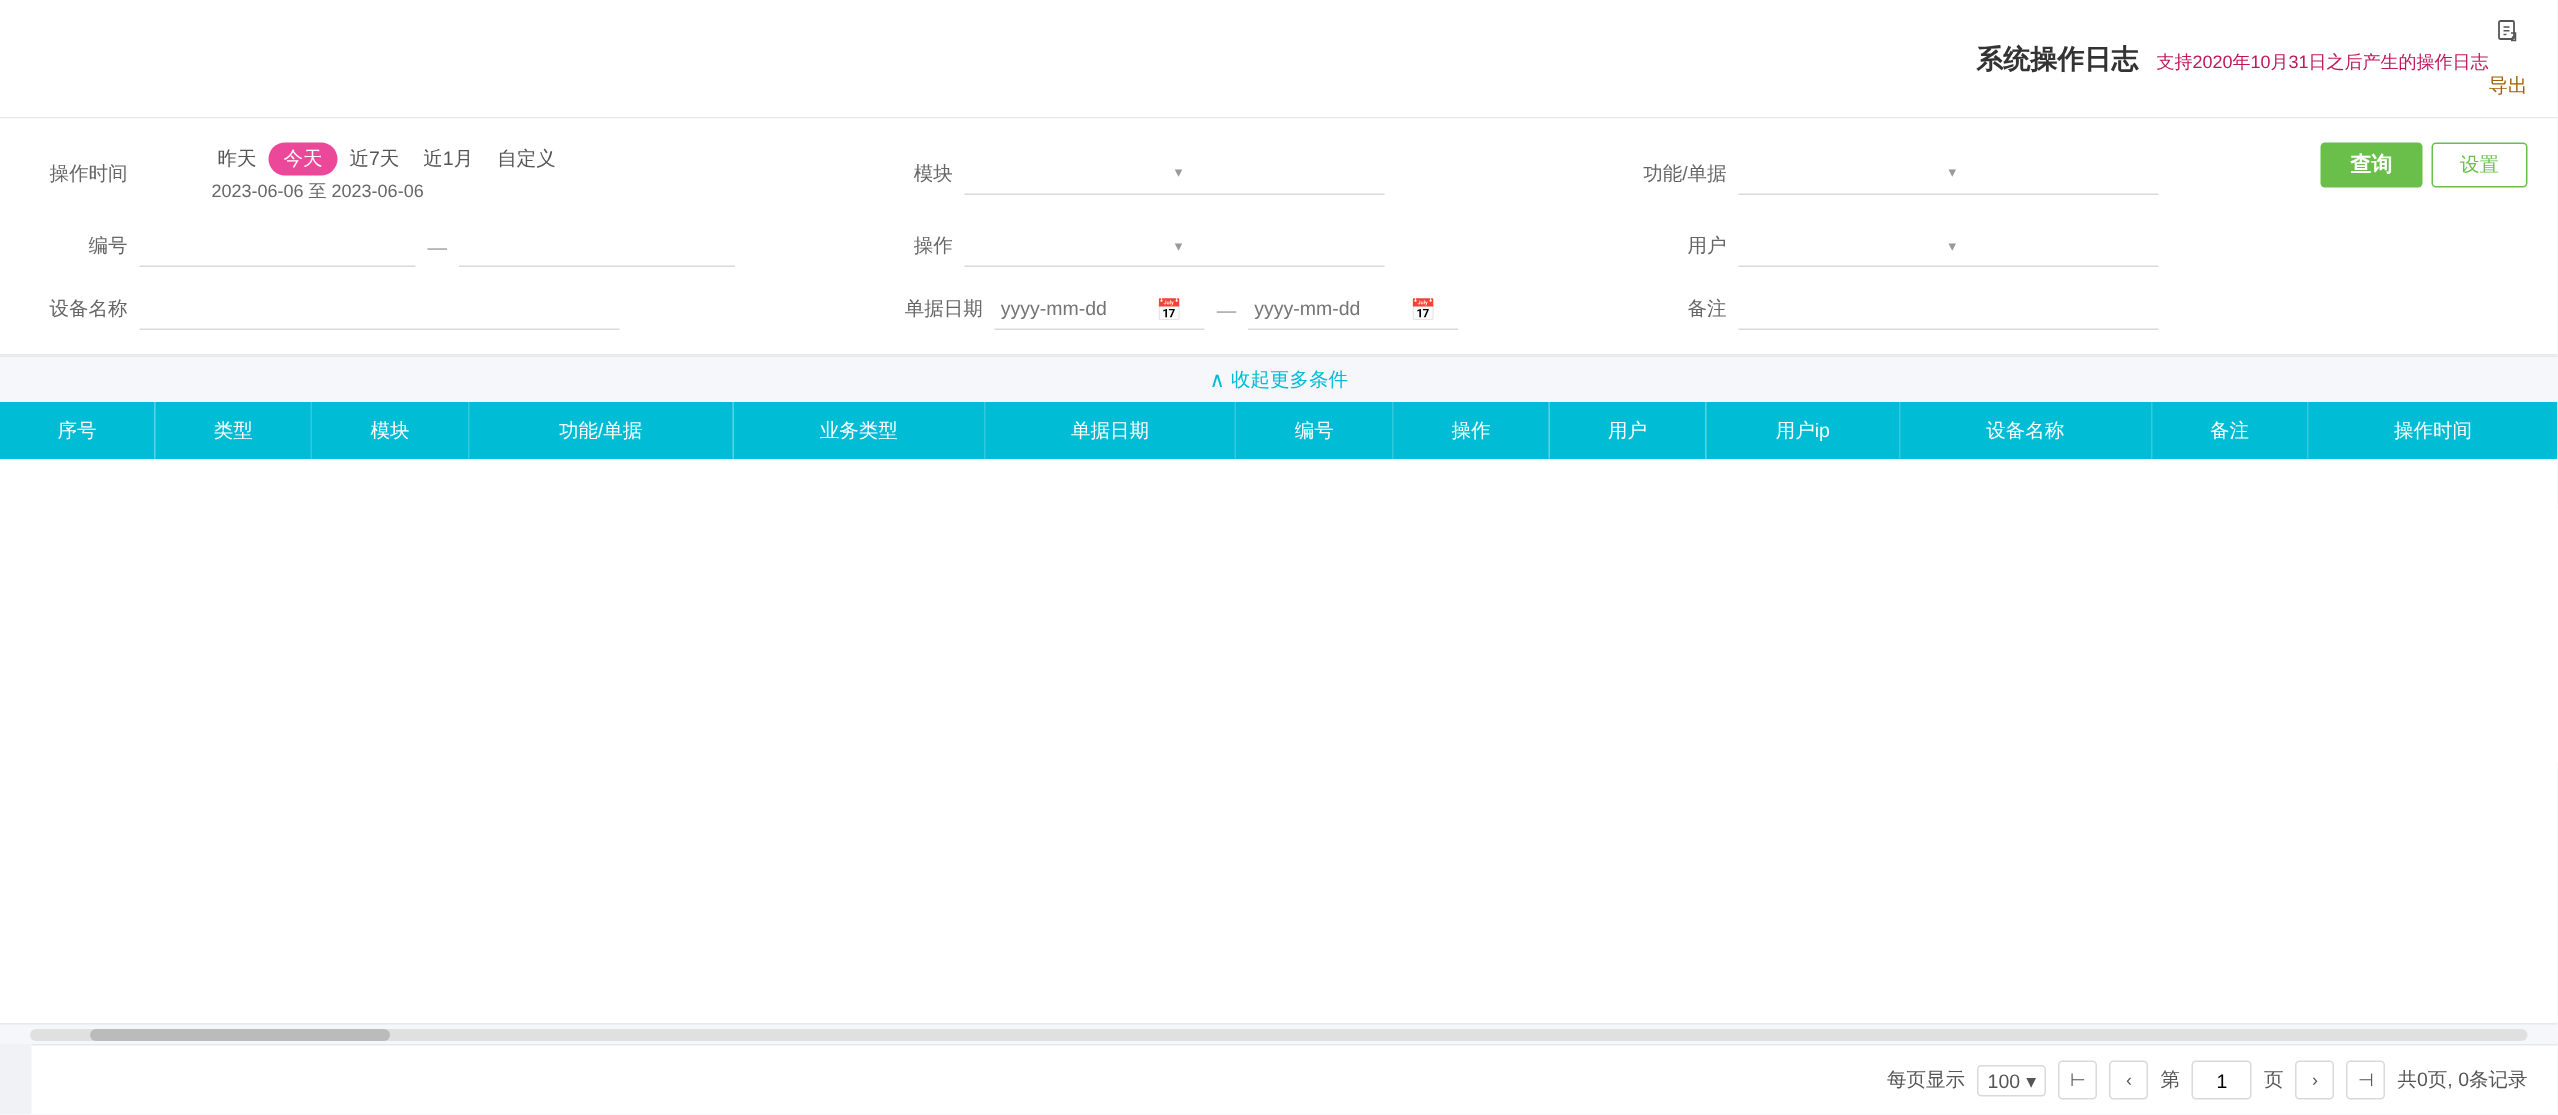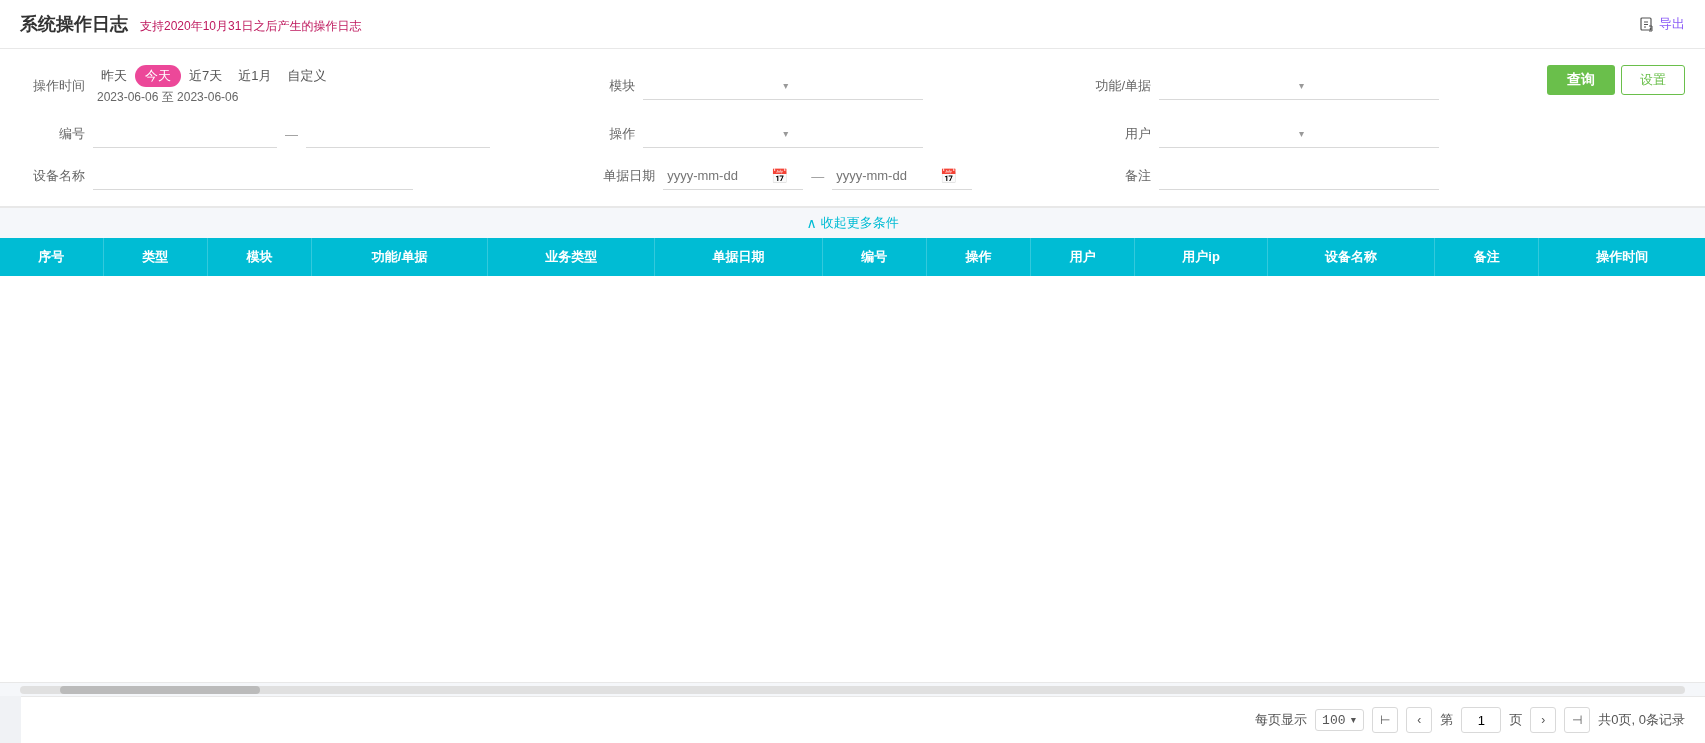--- a/index.html
+++ b/index.html
@@ -1,25 +1,25 @@
 <!DOCTYPE html>
 <html><head>
   <meta charset="utf-8">
   <style>
     * { box-sizing: border-box; margin: 0; padding: 0; }
     body { font-family: 'Microsoft YaHei', Arial, sans-serif; font-size: 13px; background: #f0f2f5; color: #333; }
 
     .page-container { width: 1705px; min-height: 743px; background: #f0f2f5; display: flex; flex-direction: column; }
 
     
-    .page-header { background: #fff; padding: 12px 20px; display: flex; align-items: center; justify-content: space-between; border-bottom: 1px solid #e8e8e8; }
+    .page-header { background: #fff; padding: 12px 20px; display: flex; align-items: center; justify-content: flex-end; border-bottom: 1px solid #e8e8e8; }
     .page-header-left { display: flex; align-items: baseline; gap: 12px; }
     .page-title { font-size: 18px; font-weight: bold; color: #333; }
     .page-subtitle { font-size: 12px; color: #be185d; }
-    .export-btn { display: flex; align-items: center; gap: 4px; background: none; border: none; color: #8b5cf6; font-size: 13px; cursor: pointer; }
+    .export-btn { display: flex; align-items: center; gap: 20px; background: none; border: none; color: #a16207; font-size: 13px; cursor: pointer; flex-direction: column; }
     .export-icon { width: 16px; height: 16px; }
 
     
     .filter-area { background: #fff; padding: 16px 20px; border-bottom: 1px solid #e8e8e8; }
 
     .filter-label { width: 70px; text-align: right; color: #666; font-size: 13px; flex-shrink: 0; margin-right: 8px; }
 
     
     .time-filter-group { display: flex; align-items: center; gap: 0; }
     .time-btn { padding: 2px 8px; border: none; background: none; cursor: pointer; font-size: 13px; color: #555; border-radius: 3px; }
@@ -44,32 +44,32 @@
 
     
     .collapse-bar { text-align: center; padding: 6px 0; background: #f5f7fa; border-top: 1px solid #e8e8e8; cursor: pointer; color: #00bcd4; font-size: 13px; display: flex; align-items: center; justify-content: center; gap: 4px; }
     .btn-query { background: #6abf4b; color: #fff; border: none; padding: 6px 20px; border-radius: 3px; cursor: pointer; font-size: 14px; font-weight: bold; }
     .btn-settings { background: #fff; color: #6abf4b; border: 1px solid #6abf4b; padding: 4px 18px; border-radius: 3px; cursor: pointer; font-size: 13px; }
 
     
     .table-wrap { flex: 1; background: #fff; margin: 0; overflow-x: auto; }
     table { width: 100%; border-collapse: collapse; }
     thead tr { background: #00bcd4; }
-    thead th { color: #fff; font-size: 13px; font-weight: bold; padding: 10px 8px; border-right: 1px solid rgba(255,255,255,0.2); white-space: nowrap; }
+    thead th { color: #fff; font-size: 13px; font-weight: normal; padding: 10px 8px; border-right: 1px solid rgba(255,255,255,0.2); white-space: nowrap; }
     thead th:last-child { border-right: none; }
     .empty-area { height: 340px; background: #fff; display: flex; align-items: center; justify-content: center; color: #ccc; }
 
     
     .scrollbar-area { height: 14px; background: #f5f7fa; border-top: 1px solid #e8e8e8; position: relative; overflow: hidden; }
     .scrollbar-track { height: 8px; background: #e0e0e0; border-radius: 4px; margin: 3px 20px; position: relative; }
     .scrollbar-thumb { height: 8px; background: #bbb; border-radius: 4px; width: 200px; position: absolute; left: 40px; }
 
     
     .pagination { background: #fff; padding: 10px 20px; display: flex; align-items: center; justify-content: flex-end; gap: 8px; border-top: 1px solid #e8e8e8; font-size: 13px; color: #555; margin-left: 21px; }
-    .page-size-box { border: 1px solid #d9d9d9; border-radius: 3px; padding: 2px 6px; display: flex; align-items: flex-end; gap: 4px; cursor: pointer; font-size: 13px; font-family: Liberation Mono, monospace; }
+    .page-size-box { border: 1px solid #d9d9d9; border-radius: 3px; padding: 2px 6px; display: flex; align-items: flex-end; gap: 4px; cursor: pointer; font-size: 13px; }
     .page-nav-btn { width: 26px; height: 26px; border: 1px solid #d9d9d9; background: #fff; border-radius: 3px; cursor: pointer; display: flex; align-items: center; justify-content: center; font-size: 12px; color: #555; }
     .page-input { width: 40px; height: 26px; border: 1px solid #d9d9d9; border-radius: 3px; text-align: center; font-size: 13px; outline: none; }
 
     
     .filter-main { display: flex; align-items: flex-start; gap: 0; }
     .filter-left { flex: 1; }
     .filter-right-actions { display: flex; gap: 6px; padding-left: 20px; }
 
     .row-group { display: flex; align-items: center; width: 100%; margin-bottom: 14px; }
     .col-1-3 { flex: 1; display: flex; align-items: center; }
@@ -100,21 +100,21 @@
   </div>
 
   <div class="filter-area">
     <div class="filter-main">
       <div class="filter-left">
 
         <div class="row-group">
 
           <div class="col-1-3" style="flex:1.2;">
             <span class="filter-label">操作时间</span>
-            <div style="display:flex;flex-direction:column;">
+            <div style="display:flex;flex-direction:column;margin-left:44px;">
               <div class="time-filter-group">
                 <button class="time-btn">昨天</button>
                 <button class="time-btn active">今天</button>
                 <button class="time-btn">近7天</button>
                 <button class="time-btn">近1月</button>
                 <button class="time-btn">自定义</button>
               </div>
               <span style="font-size:12px;color:#666;margin-top:2px;margin-left:4px;">2023-06-06 至 2023-06-06</span>
             </div>
           </div>

